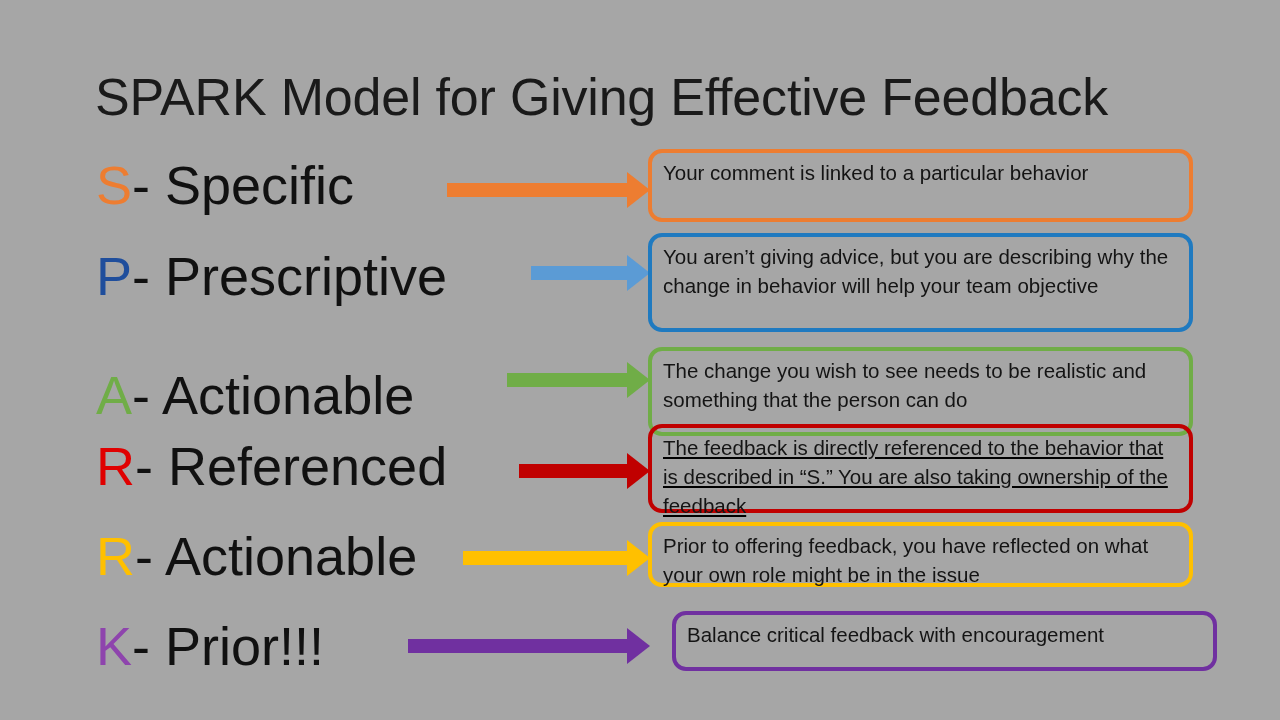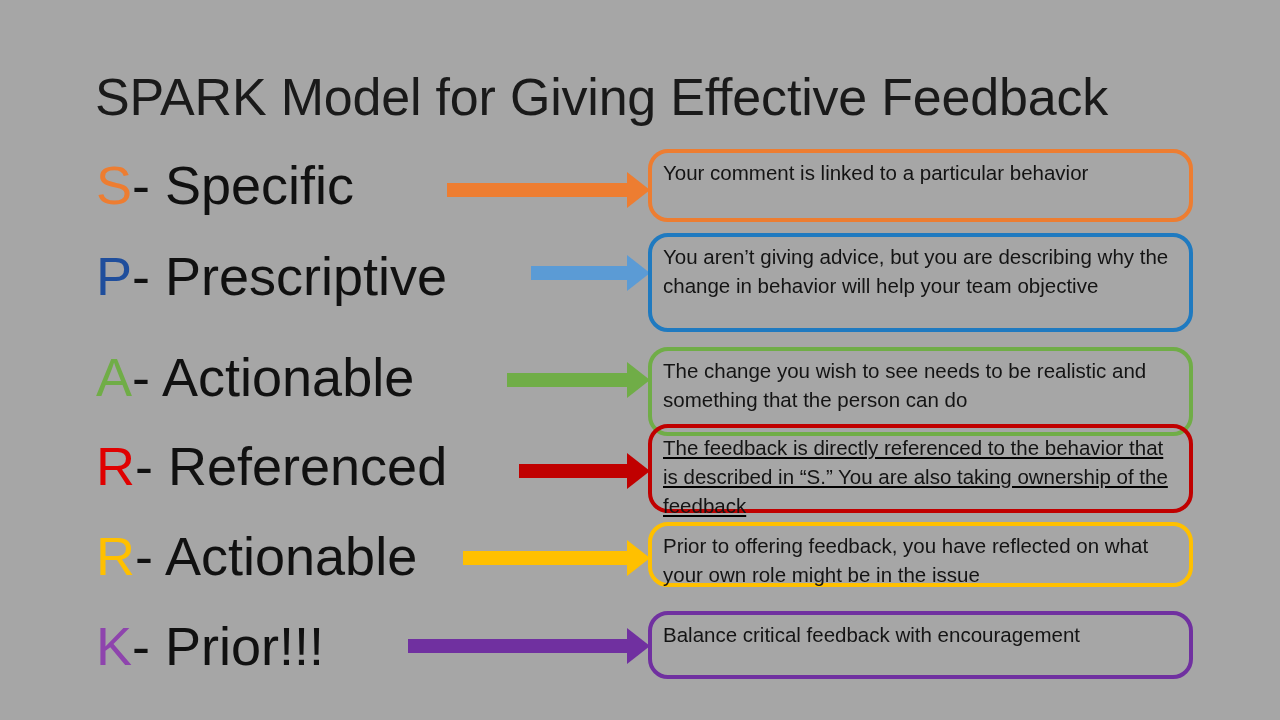--- a/index.html
+++ b/index.html
@@ -72,21 +72,21 @@
     border-bottom: 18px solid transparent;
     border-left-width: 23px;
     border-left-style: solid;
   }
 
   .callout {
     position: absolute;
     left: 648px;
     box-sizing: border-box;
     border-style: solid;
-    border-radius: 20px;
+    border-radius: 14px;
     background: transparent;
     padding: 5px 8px 5px 11px;
   }
   .callout .ctext {
     font-size: 20.5px;
     line-height: 29px;
     color: #141414;
     display: block;
   }
 </style>
@@ -117,21 +117,21 @@
     <div class="arrow" id="a1" style="left:531px; top:266px; width:119px;">
       <div class="shaft" style="background: rgb(91, 155, 213);"></div>
       <div class="head" style="border-left-color: rgb(91, 155, 213);"></div>
     </div>
     <div class="callout" id="c1" style="top: 233px; width: 545px; height: 99px; border-width: 4px; border-color: rgb(31, 122, 192);">
       <span class="ctext">You aren’t giving advice, but you are describing why the change in behavior will help your team objective</span>
     </div>
   </div>
 
   <div class="row">
-    <div class="term" style="top:350px">
+    <div class="term" style="top:368px">
       <span class="letter" id="l2" style="color: rgb(112, 173, 71);">A</span><span id="r2">- Actionable</span>
     </div>
     <div class="arrow" id="a2" style="left:507px; top:373px; width:143px;">
       <div class="shaft" style="background: rgb(112, 173, 71);"></div>
       <div class="head" style="border-left-color: rgb(112, 173, 71);"></div>
     </div>
     <div class="callout" id="c2" style="top: 347px; width: 545px; height: 89px; border-width: 4px; border-color: rgb(112, 173, 71);">
       <span class="ctext">The change you wish to see needs to be realistic and something that the person can do</span>
     </div>
   </div>
@@ -163,18 +163,18 @@
   </div>
 
   <div class="row">
     <div class="term" style="top:619px">
       <span class="letter" id="l5" style="color: rgb(142, 68, 173);">K</span><span id="r5">- Prior!!!</span>
     </div>
     <div class="arrow" id="a5" style="left:408px; top:639px; width:242px;">
       <div class="shaft" style="background: rgb(112, 48, 160);"></div>
       <div class="head" style="border-left-color: rgb(112, 48, 160);"></div>
     </div>
-    <div class="callout" id="c5" style="top: 611px; width: 545px; height: 68px; border-width: 4px; border-color: rgb(112, 48, 160);">
+    <div class="callout" id="c5" style="top: 611px; width: 545px; height: 60px; border-width: 4px; border-color: rgb(112, 48, 160); margin-left: 24px;">
       <span class="ctext">Balance critical feedback with encouragement</span>
     </div>
   </div>
 
 </div>
 
 </body></html>

